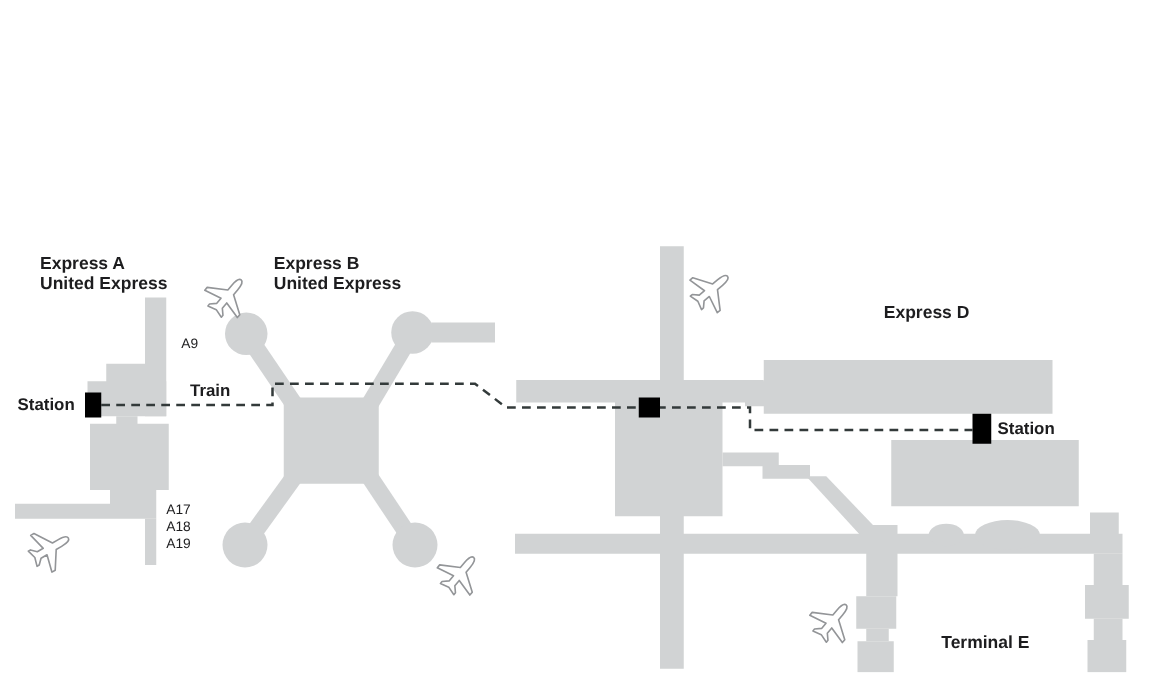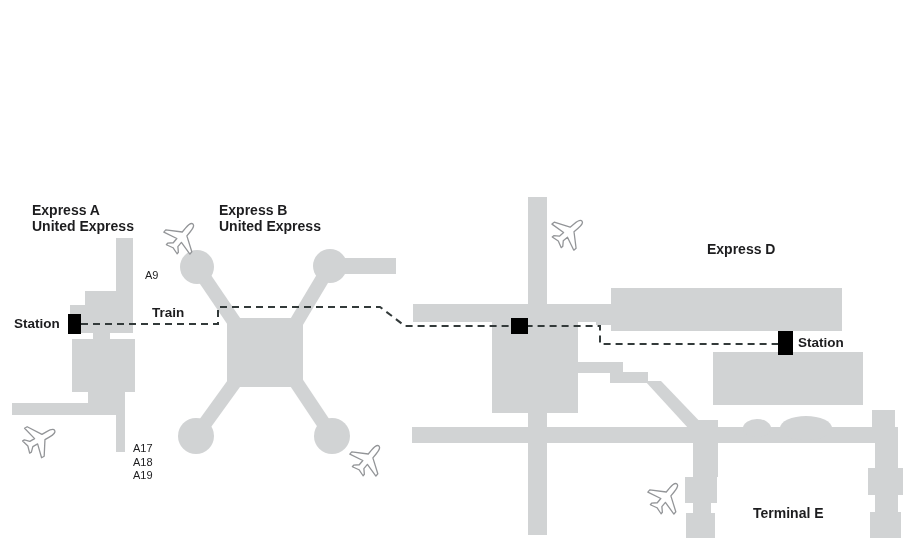--- a/index.html
+++ b/index.html
@@ -112,19 +112,19 @@
   <div class="label" style="left:753px;top:506px;">Terminal E</div>
 
   <div class="label small" style="left:14px;top:317px;">Station</div>
 
   <div class="label small" style="left:798px;top:336px;">Station</div>
 
   <div class="label small" style="left:132px;top:306px;margin-left:20px;">Train</div>
 
   <div class="gate" style="left:134px;top:269px;padding-left:11px;">A9</div>
 
-  <div class="gate" style="left:133px;top:402px;margin-top:40px;">
+  <div class="gate" style="left:133px;top:402px;">
     <div>A17</div>
     <div>A18</div>
     <div>A19</div>
   </div>
 
 </div>
 
 </body></html>

